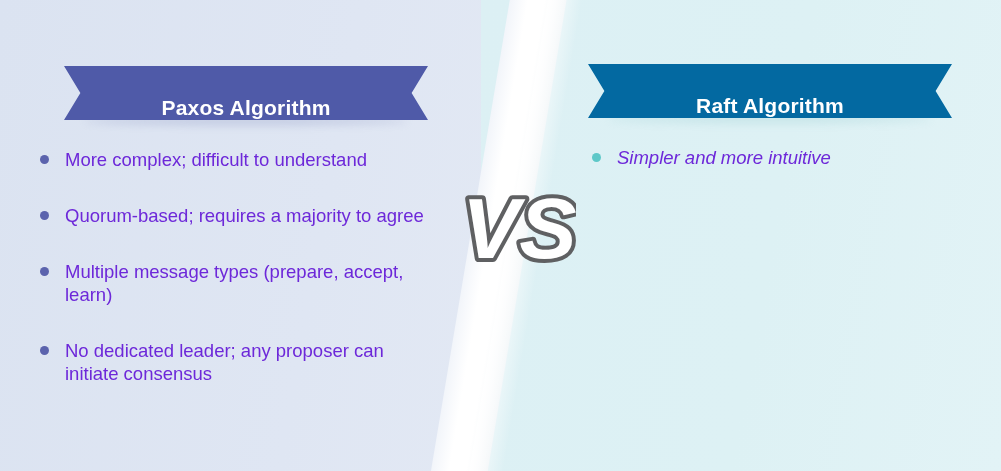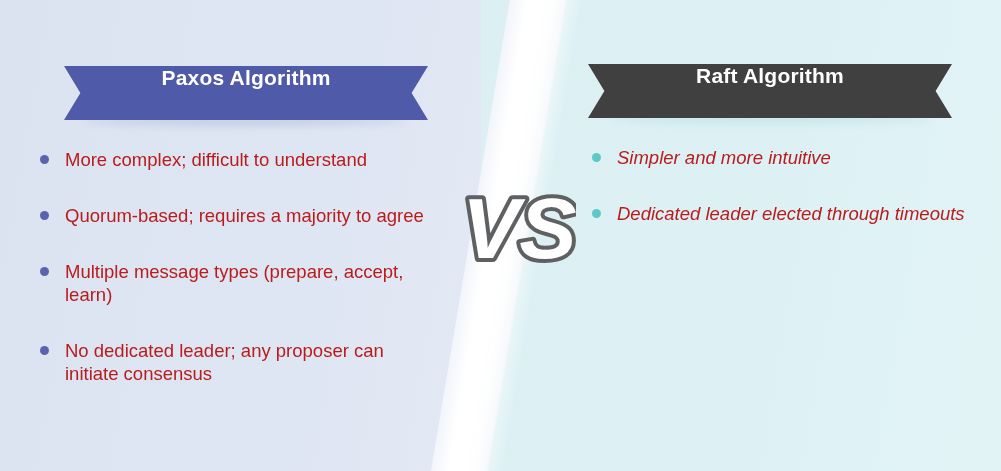--- a/index.html
+++ b/index.html
@@ -54,21 +54,21 @@
     background: linear-gradient(90deg, rgba(255,255,255,0.85) 0%, rgba(231,243,246,0) 100%);
     transform: rotate(9.5deg);
     transform-origin: 50% 50%;
   }
 
   
   .ribbon {
     position: absolute;
     height: 54px;
     display: flex;
-    align-items: flex-start;
+    align-items: flex-end;
     justify-content: center;
     clip-path: polygon(
       0% 0%, 100% 0%,
       100% 0%, 95.5% 50%, 100% 100%,
       100% 100%, 0% 100%,
       4.5% 50%
     );
   }
   .ribbon-title {
     color: #ffffff;
@@ -80,21 +80,21 @@
   .ribbon-left {
     left: 64px;
     top: 66px;
     width: 364px;
     background: #4f5aa8;
   }
   .ribbon-right {
     left: 588px;
     top: 64px;
     width: 364px;
-    background: #404040;
+    background: #0369a1;
   }
   .ribbon-shadow {
     position: absolute;
     height: 8px;
     border-radius: 50%;
     filter: blur(4px);
     opacity: 0.30;
   }
   .ribbon-shadow-left {
     left: 84px; top: 117px; width: 324px; background: #7d88b8;
@@ -109,21 +109,21 @@
     list-style: none;
     margin: 0;
     padding: 0;
   }
   .list-left  { left: 40px;  top: 148px; width: 400px; }
   .list-right { left: 592px; top: 146px; width: 378px; }
 
   .bullet-item {
     position: relative;
     padding-left: 25px;
-    color: #b91c1c;
+    color: #6d28d9;
     font-size: 18.5px;
     line-height: 23px;
   }
   .list-left .bullet-item  { margin-bottom: 33px; }
   .list-right .bullet-item { margin-bottom: 33px; font-style: italic; }
   .bullet-item:last-child { margin-bottom: 0; }
 
   .bullet-dot {
     position: absolute;
     left: 0;
@@ -185,24 +185,20 @@
       <span class="bullet-dot dot-indigo"></span>
       <span class="bullet-text">No dedicated leader; any proposer can initiate consensus</span>
     </li>
   </ul>
 
   <ul class="bullet-list list-right">
     <li class="bullet-item">
       <span class="bullet-dot dot-teal"></span>
       <span class="bullet-text">Simpler and more intuitive</span>
     </li>
-    <li class="bullet-item">
-      <span class="bullet-dot dot-teal"></span>
-      <span class="bullet-text">Dedicated leader elected through timeouts</span>
-    </li>
   </ul>
 
   <div class="vs-emblem">
     <svg width="120" height="110" viewBox="0 0 120 110">
       <text id="vs-text-outline" x="6" y="78" font-family="'Liberation Sans', sans-serif" font-size="86" font-weight="bold" font-style="italic" fill="#ffffff" stroke="#5f6062" stroke-width="8" stroke-linejoin="round" paint-order="stroke">VS</text>
     </svg>
   </div>
 
 </div>
 

